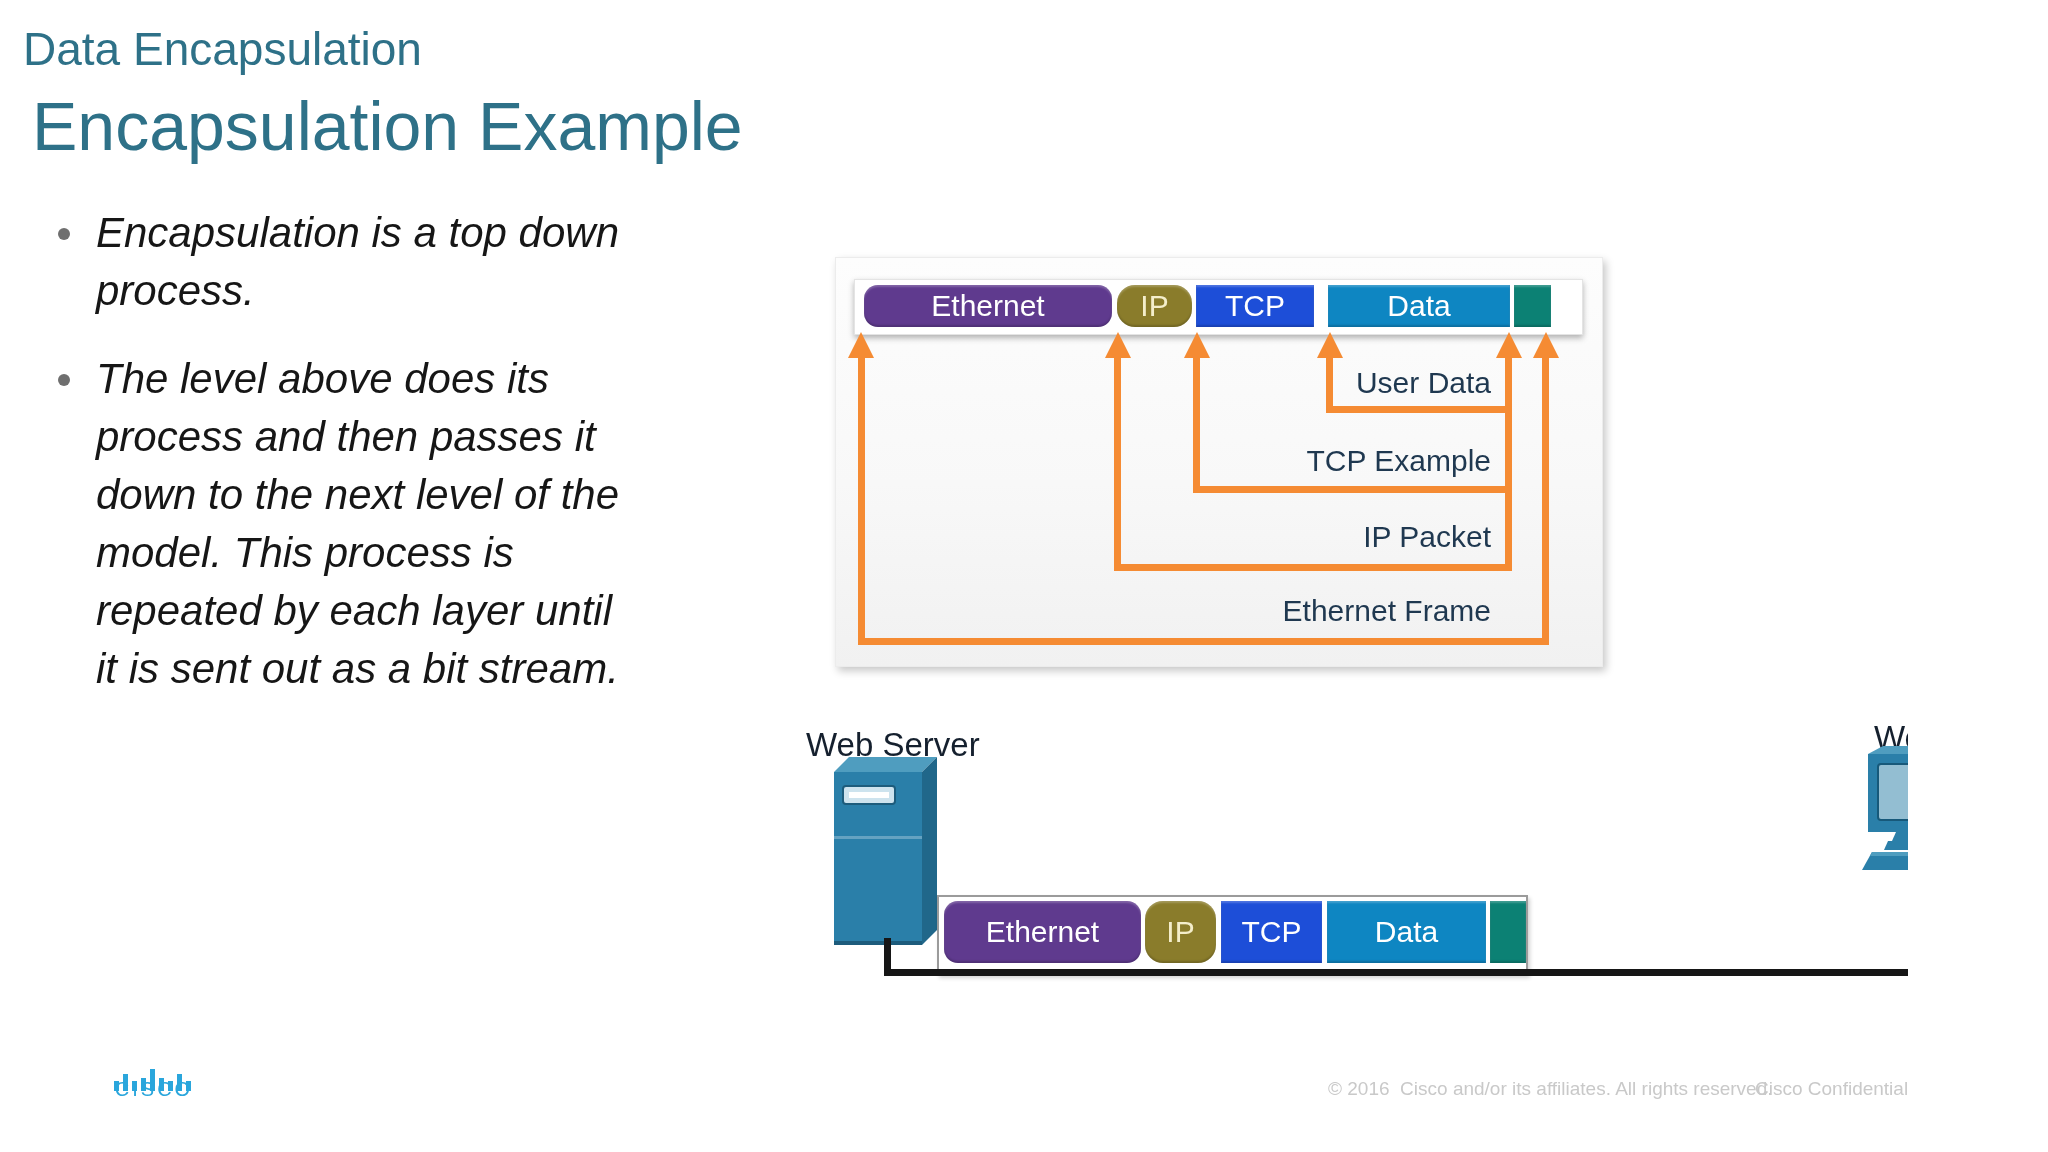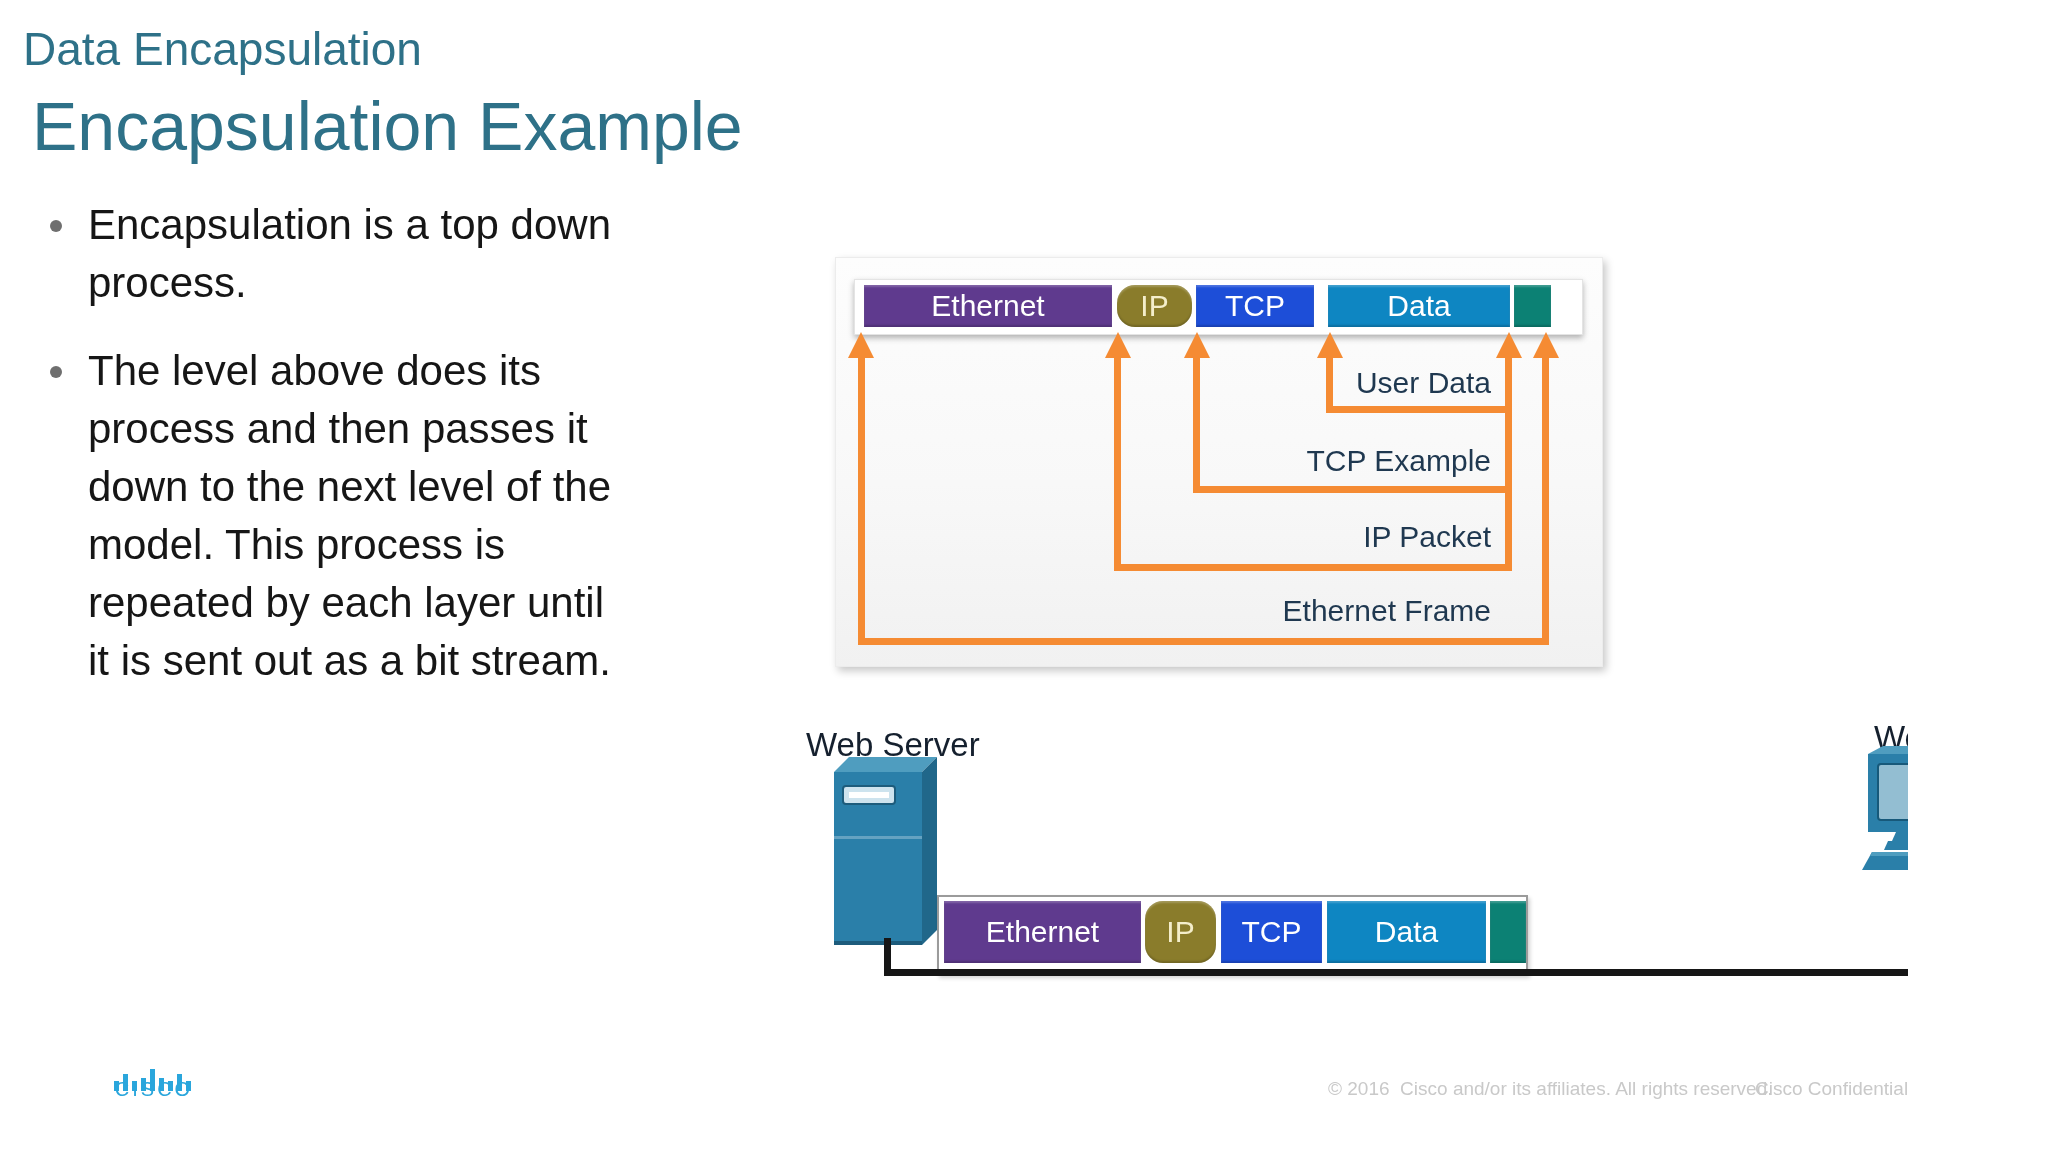--- a/index.html
+++ b/index.html
@@ -5,35 +5,35 @@
   html,body{margin:0;padding:0;background:#ffffff;}
   .slide{position:relative;width:1908px;height:1152px;background:#ffffff;overflow:hidden;
          font-family:"Liberation Sans", sans-serif;}
 
   
   .kicker{position:absolute;left:23px;top:22px;font-size:46px;color:#2e7188;white-space:pre;}
   .title{position:absolute;left:19px;top:74px;font-size:68px;color:#2e7188;font-weight:normal;
          margin:13px;white-space:pre;}
 
   
-  .bullets{position:absolute;left:44px;top:196px;width:660px;list-style:none;margin:0;padding:0;}
+  .bullets{position:absolute;left:44px;top:196px;width:660px;list-style:none;margin:8px;padding:0;font-style:italic;}
   .bullets li{display:flex;align-items:flex-start;margin-bottom:30px;}
   .dot{flex:0 0 auto;width:12px;height:12px;border-radius:50%;background:#6f6f6f;margin:24px 0 0 6px;}
   .btext{margin-left:26px;font-size:42px;line-height:58px;color:#161616;white-space:pre-line;}
 
   
   .panel{position:absolute;left:835px;top:257px;width:766px;height:408px;
          background:linear-gradient(180deg,#fdfdfd 0%,#f8f8f8 55%,#f1f1f1 100%);
          border:1px solid #ececec;box-shadow:3px 4px 8px rgba(0,0,0,0.22);}
   .barbox{position:absolute;background:#ffffff;box-shadow:0 3px 6px rgba(0,0,0,0.30);
           border:1px solid #e4e4e4;}
   .panel .barbox{left:18px;top:21px;width:727px;height:54px;}
   .seg{position:absolute;top:5px;height:42px;display:flex;align-items:center;justify-content:center;
        color:#ffffff;font-size:30px;box-shadow:inset 0 2px 2px rgba(255,255,255,0.22), inset 0 -2px 2px rgba(0,0,0,0.18);}
-  .seg-eth{background:#5f3a8e;}
+  .seg-eth{background:#5f3a8e;border-radius:14px;}
   .seg-ip{background:#8a7c2b;color:#f4eecb;border-radius:18px;}
   .seg-tcp{background:#1d4ed8;}
   .seg-data{background:#0e86c2;}
   .seg-tail{background:#0c8174;}
 
   .oline{position:absolute;background:#f58b33;}
   .ah{position:absolute;width:0;height:0;border-left:13px solid transparent;
       border-right:13px solid transparent;border-bottom:26px solid #f58b33;}
   .plabel{position:absolute;right:111px;font-size:30px;color:#1f3850;white-space:pre;}
 

